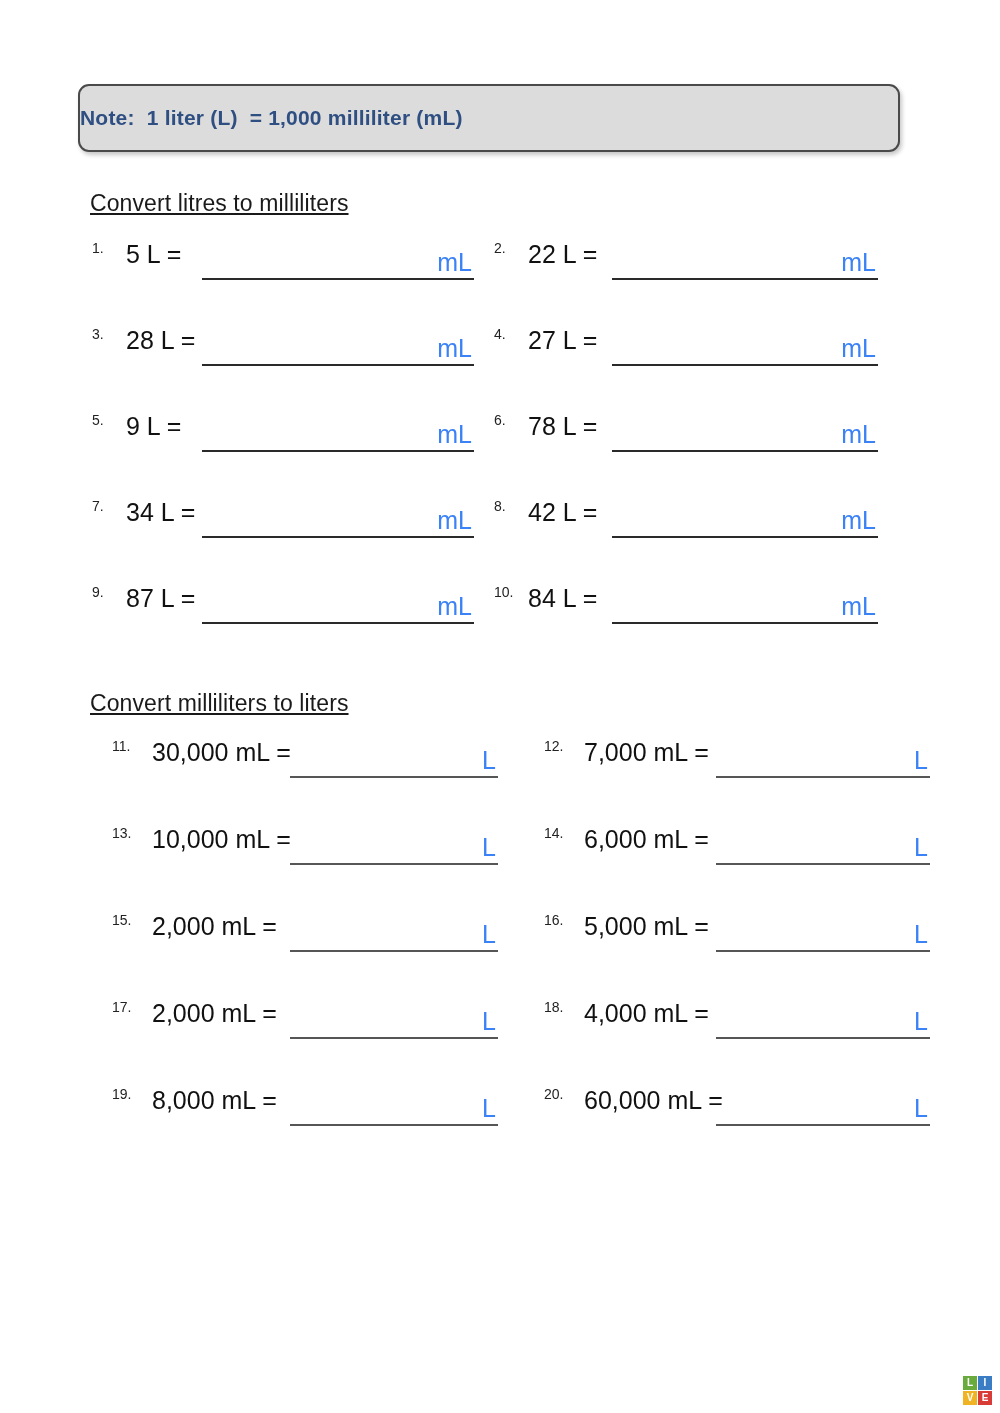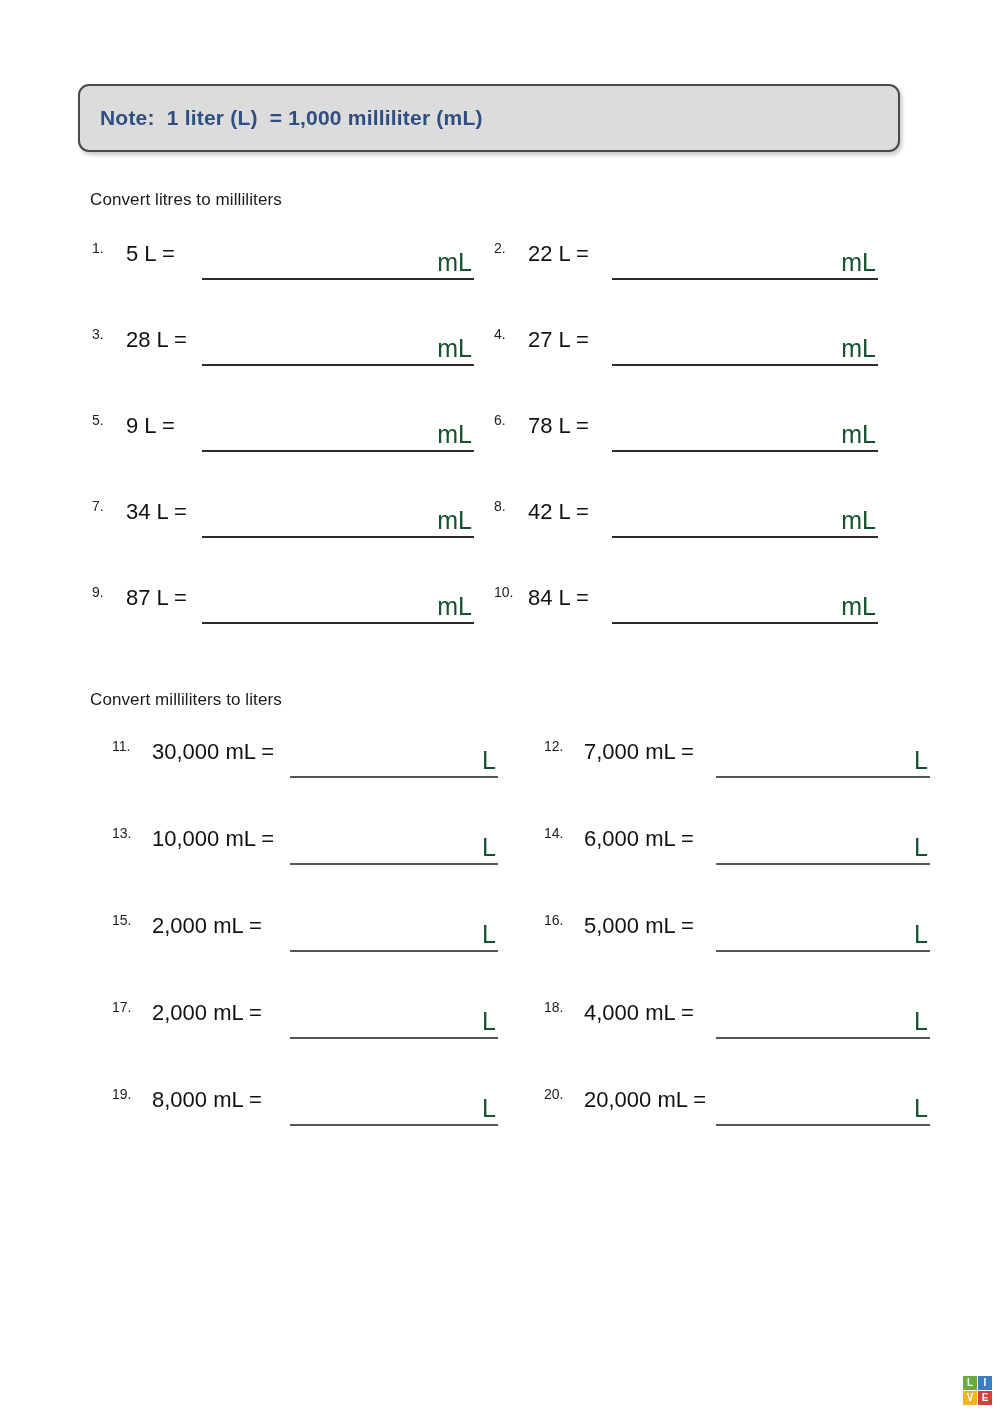--- a/index.html
+++ b/index.html
@@ -26,35 +26,35 @@
     height: 68px;
     box-sizing: border-box;
     background: #dcdcdc;
     border: 2px solid #4a4a4a;
     border-radius: 11px;
     box-shadow: 2px 3px 4px rgba(0,0,0,0.22);
     display: flex;
     align-items: center;
   }
   .note-text {
-    padding-left: 20px;
     font-size: 21px;
     font-weight: 600;
     color: #2f4f82;
     letter-spacing: 0.2px;
     white-space: pre;
   }
 
   
   .section-heading {
     position: absolute;
     left: 90px;
-    font-size: 17px;
+    font-size: 23px;
     color: #1a1a1a;
     letter-spacing: 0.1px;
+    text-decoration: underline;
   }
   #heading-1 { top: 190px; }
   #heading-2 { top: 690px; }
 
   
   .problems {
     position: absolute;
     left: 0;
     width: 1000px;
   }
@@ -83,21 +83,21 @@
     position: absolute;
     left: 0;
     top: 2px;
     font-size: 14px;
     color: #222;
     white-space: nowrap;
   }
   .prob-expr {
     position: absolute;
     top: 0;
-    font-size: 22px;
+    font-size: 25px;
     color: #111;
     white-space: nowrap;
     line-height: 32px;
   }
   .s1 .prob-expr { left: 34px; }
   .s2 .prob-expr { left: 40px; }
 
   
   .answer {
     position: absolute;
@@ -105,21 +105,21 @@
     height: 36px;
     border-bottom: 2.5px solid #2a2a2a;
   }
   .s2 .answer { border-bottom-color: #565656; }
 
   .answer .unit {
     position: absolute;
     right: 2px;
     bottom: 3px;
     font-size: 25px;
-    color: #14532d;
+    color: #3b82f6;
     line-height: 26px;
   }
 
   
   .s1 .col-left  .answer { left: 110px; right: 8px; }
   .s1 .col-right .answer { left: 118px; right: 6px; }
   .s2 .col-left  .answer { left: 178px; right: 10px; }
   .s2 .col-right .answer { left: 172px; right: 10px; }
 
   
@@ -328,21 +328,21 @@
   <div class="prob-row">
     <div class="problem col-left">
       <span class="prob-num">19.</span>
       <span class="prob-expr">8,000 mL =</span>
       <span class="answer">
         <span class="unit">L</span>
       </span>
     </div>
     <div class="problem col-right">
       <span class="prob-num">20.</span>
-      <span class="prob-expr">20,000 mL =</span>
+      <span class="prob-expr">60,000 mL =</span>
       <span class="answer">
         <span class="unit">L</span>
       </span>
     </div>
   </div>
 
 </div>
 
 <div class="footer-logo">
   <div class="logo-mark">

